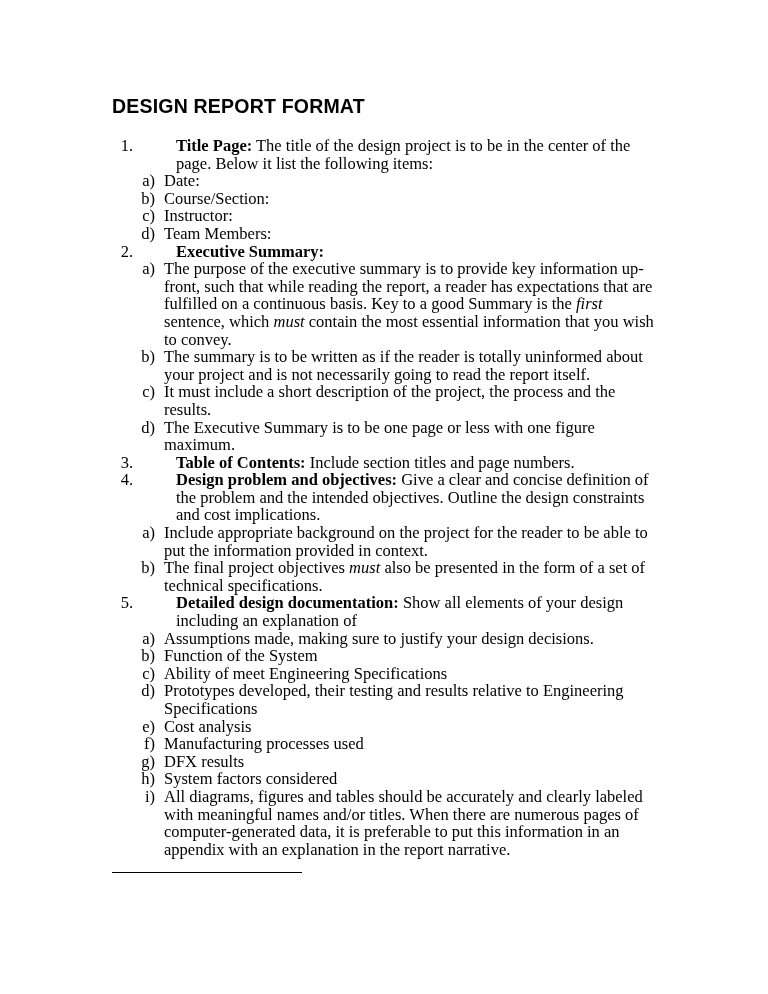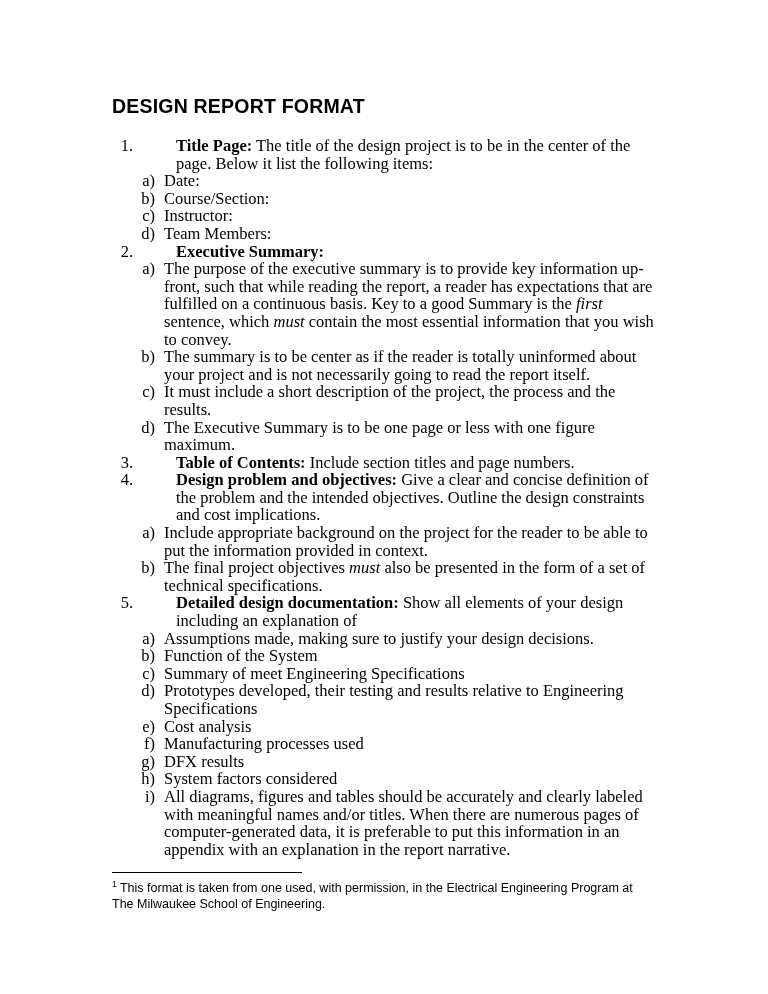--- a/index.html
+++ b/index.html
@@ -167,21 +167,21 @@
         <span class="lvl1-marker">2.</span>
         <span class="lvl1-body"><b>Executive Summary:</b><span></span></span>
       </div>
       <div class="lvl2-list">
         <div class="lvl2-item">
           <span class="lvl2-marker">a)</span>
           <span class="lvl2-body"><span>The purpose of the executive summary is to provide key information up-front, such that while reading the report, a reader has expectations that are fulfilled on a continuous basis. Key to a good Summary is the </span><em>first</em><span> sentence, which </span><em>must</em><span> contain the most essential information that you wish to convey.</span></span>
         </div>
         <div class="lvl2-item">
           <span class="lvl2-marker">b)</span>
-          <span class="lvl2-body">The summary is to be center as if the reader is totally uninformed about your project and is not necessarily going to read the report itself.</span>
+          <span class="lvl2-body">The summary is to be written as if the reader is totally uninformed about your project and is not necessarily going to read the report itself.</span>
         </div>
         <div class="lvl2-item">
           <span class="lvl2-marker">c)</span>
           <span class="lvl2-body">It must include a short description of the project, the process and the results.</span>
         </div>
         <div class="lvl2-item">
           <span class="lvl2-marker">d)</span>
           <span class="lvl2-body">The Executive Summary is to be one page or less with one figure maximum.</span>
         </div>
       </div>
@@ -214,21 +214,21 @@
         <div class="lvl2-item">
           <span class="lvl2-marker">a)</span>
           <span class="lvl2-body">Assumptions made, making sure to justify your design decisions.</span>
         </div>
         <div class="lvl2-item">
           <span class="lvl2-marker">b)</span>
           <span class="lvl2-body">Function of the System</span>
         </div>
         <div class="lvl2-item">
           <span class="lvl2-marker">c)</span>
-          <span class="lvl2-body">Summary of meet Engineering Specifications</span>
+          <span class="lvl2-body">Ability of meet Engineering Specifications</span>
         </div>
         <div class="lvl2-item">
           <span class="lvl2-marker">d)</span>
           <span class="lvl2-body">Prototypes developed, their testing and results relative to Engineering Specifications</span>
         </div>
         <div class="lvl2-item">
           <span class="lvl2-marker">e)</span>
           <span class="lvl2-body">Cost analysis</span>
         </div>
         <div class="lvl2-item">
@@ -247,16 +247,15 @@
           <span class="lvl2-marker">i)</span>
           <span class="lvl2-body">All diagrams, figures and tables should be accurately and clearly labeled with meaningful names and/or titles. When there are numerous pages of computer-generated data, it is preferable to put this information in an appendix with an explanation in the report narrative.</span>
         </div>
       </div>
 
     </div>
   </div>
 
   <div class="footnote-area">
     <div class="footnote-rule"></div>
-    <p class="footnote-text"><sup>1</sup><span> This format is taken from one used, with permission, in the Electrical Engineering Program at The Milwaukee School of Engineering.</span></p>
   </div>
 
 </div>
 
 </body></html>

